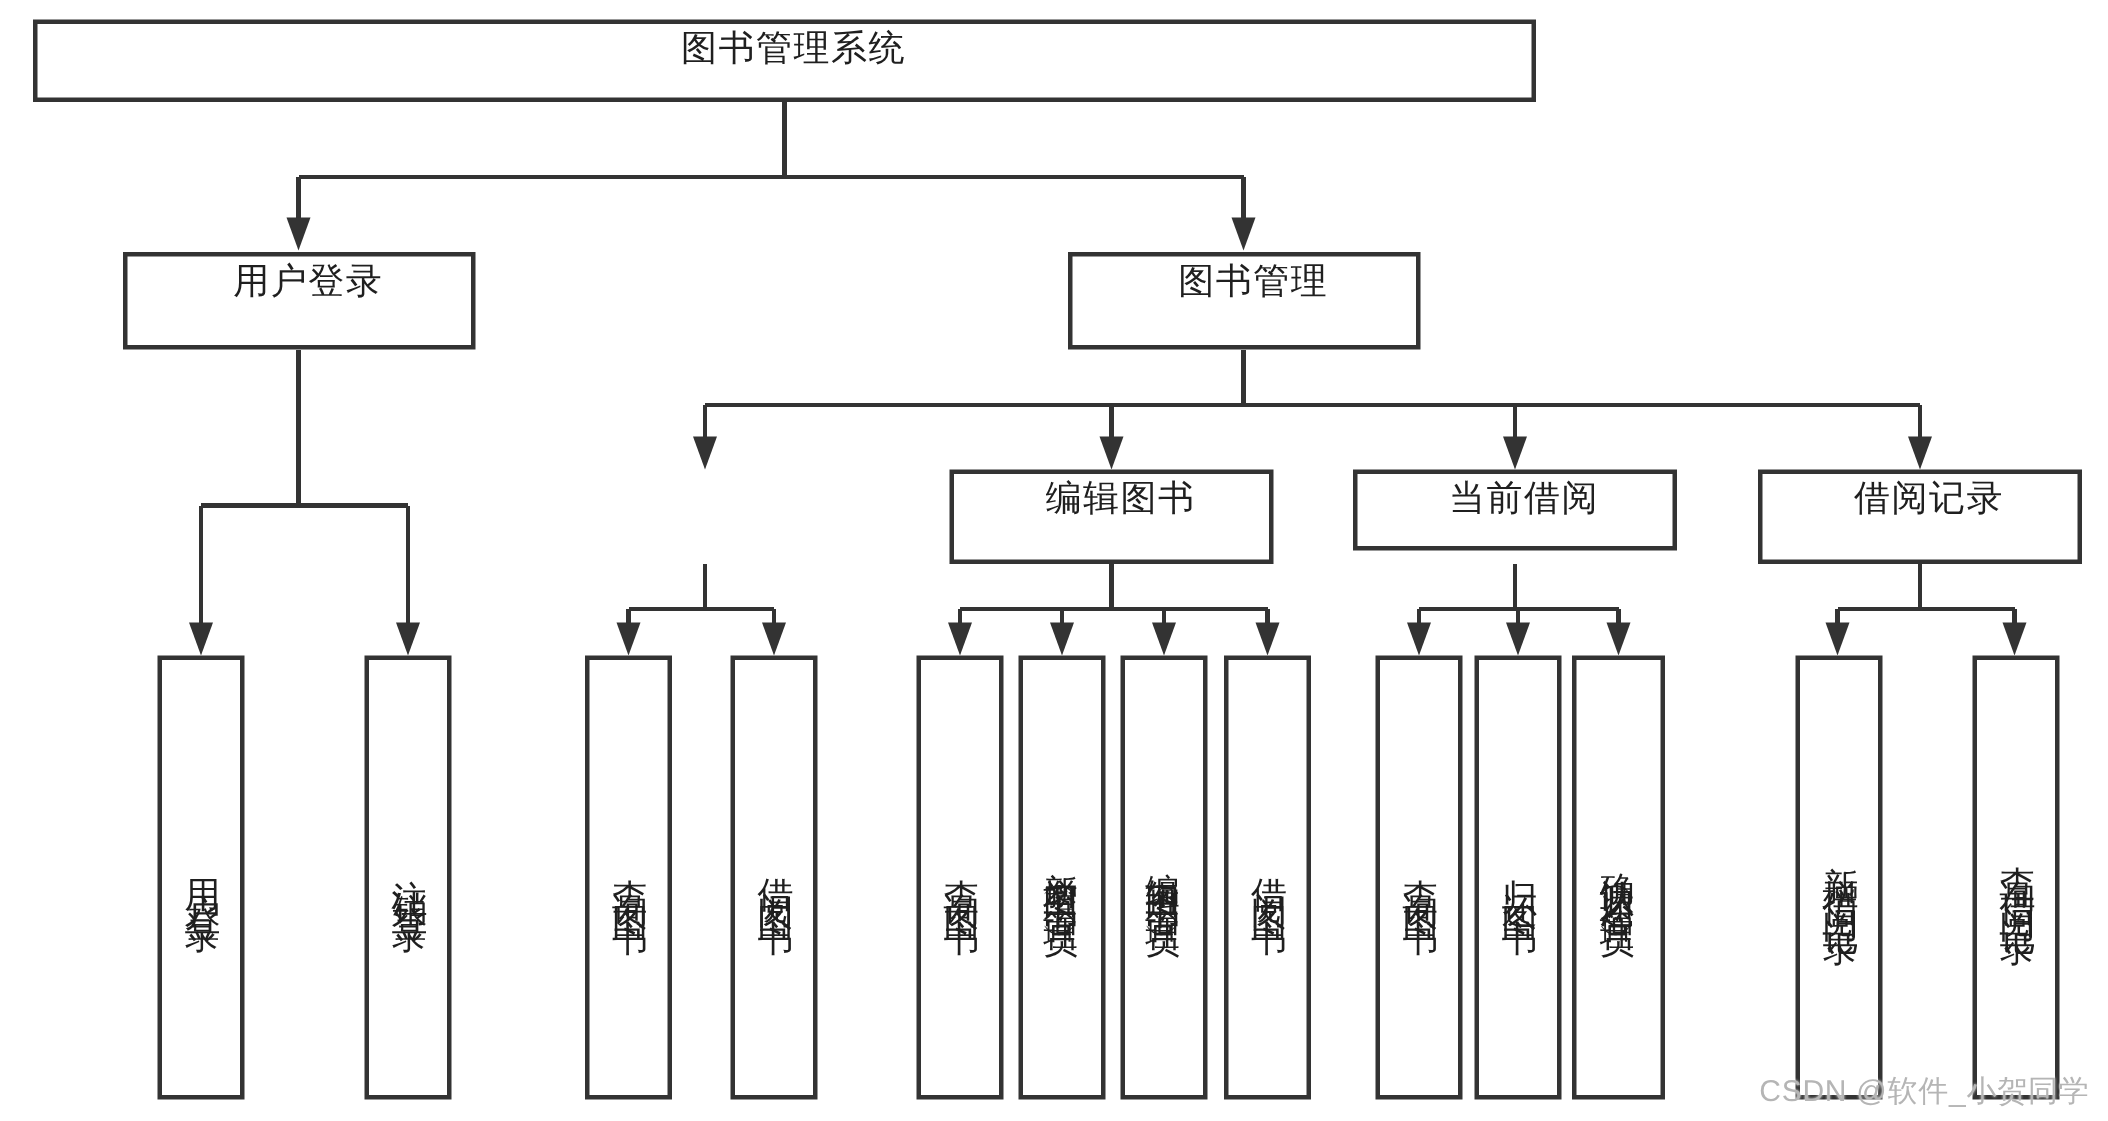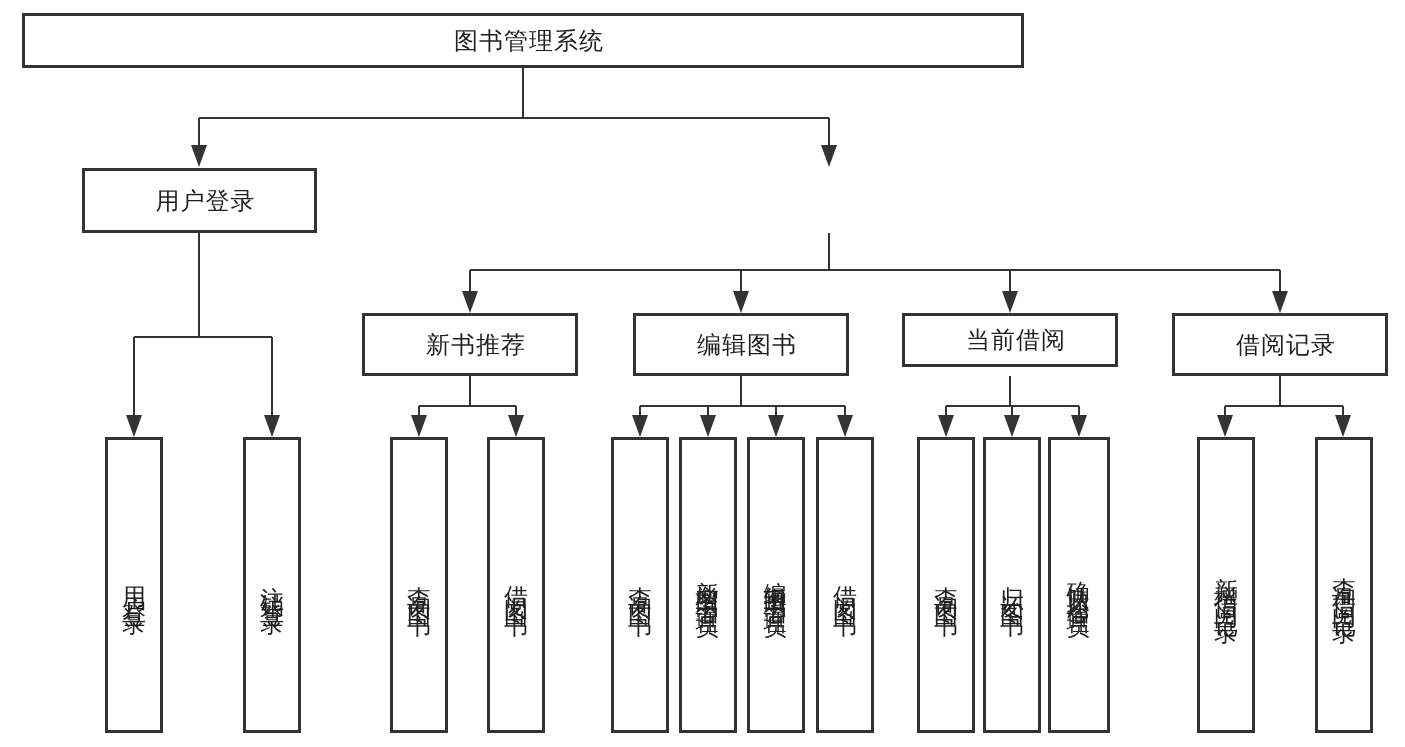--- a/index.html
+++ b/index.html
@@ -12,21 +12,21 @@
   }
   #canvas { position: absolute; inset: 0; width: 1405px; height: 747px; }
   #connectors { position: absolute; left: 0; top: 0; width: 1405px; height: 747px; }
 
   .node {
     position: absolute;
     box-sizing: border-box;
     border: 3px solid #333333;
     background: #ffffff;
     display: flex;
-    align-items: center;
+    align-items: flex-start;
     justify-content: center;
     color: #1f1f1f;
     padding-left: 12px;
   }
   .node.h span {
     font-size: 24px;
     letter-spacing: 1px;
     white-space: nowrap;
   }
   .leaf {
@@ -134,24 +134,24 @@
     </g>
   </svg>
 
   <div class="node h" style="left:22px; top:13px; width:1002px; height:55px">
     <span>图书管理系统</span>
   </div>
 
   <div class="node h" style="left:82px; top:168px; width:235px; height:65px">
     <span>用户登录</span>
   </div>
-
-  <div class="node h" style="left:362px; top:313px; width:216px; height:63px">
-    <span>新书推荐</span>
-  </div>
+  <div class="node h" style="left:712px; top:168px; width:235px; height:65px">
+    <span>图书管理</span>
+  </div>
+
   <div class="node h" style="left:633px; top:313px; width:216px; height:63px">
     <span>编辑图书</span>
   </div>
   <div class="node h" style="left:902px; top:313px; width:216px; height:54px">
     <span>当前借阅</span>
   </div>
   <div class="node h" style="left:1172px; top:313px; width:216px; height:63px">
     <span>借阅记录</span>
   </div>
 
@@ -192,14 +192,15 @@
     <span>确认归还（管理员）</span>
   </div>
 
   <div class="leaf" style="left:1197px">
     <span>新增借阅记录</span>
   </div>
   <div class="leaf" style="left:1315px">
     <span>查询借阅记录</span>
   </div>
 
+  <div class="watermark">CSDN @软件_小贺同学</div>
 
 </div>
 
 </body></html>

